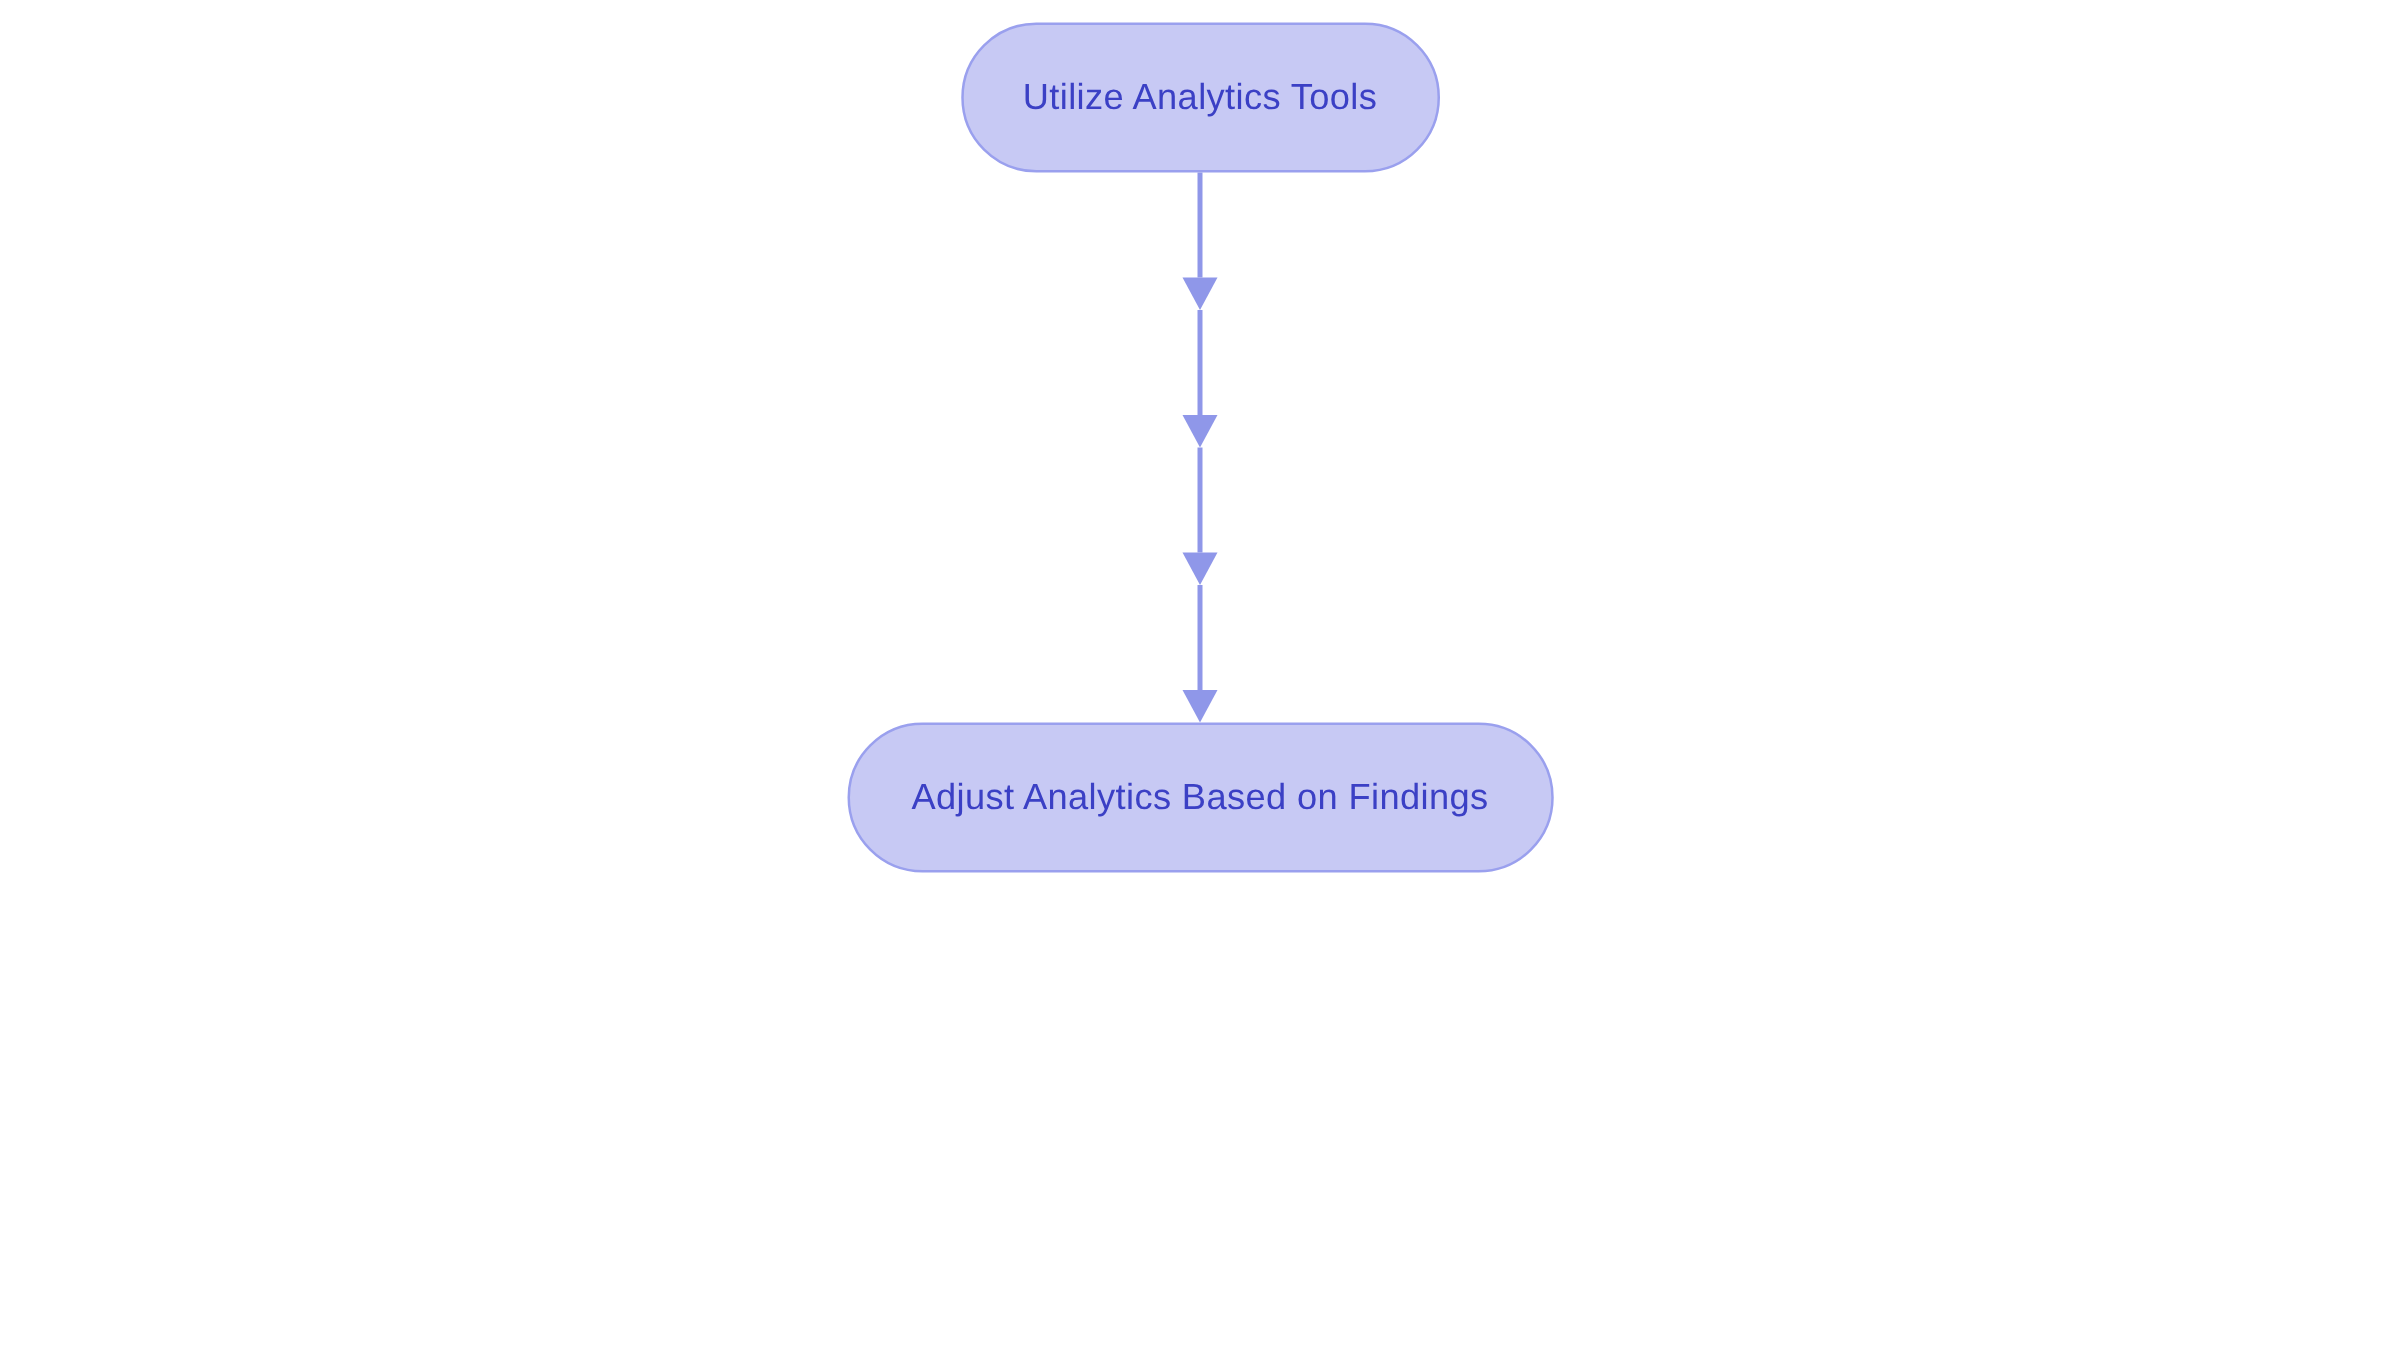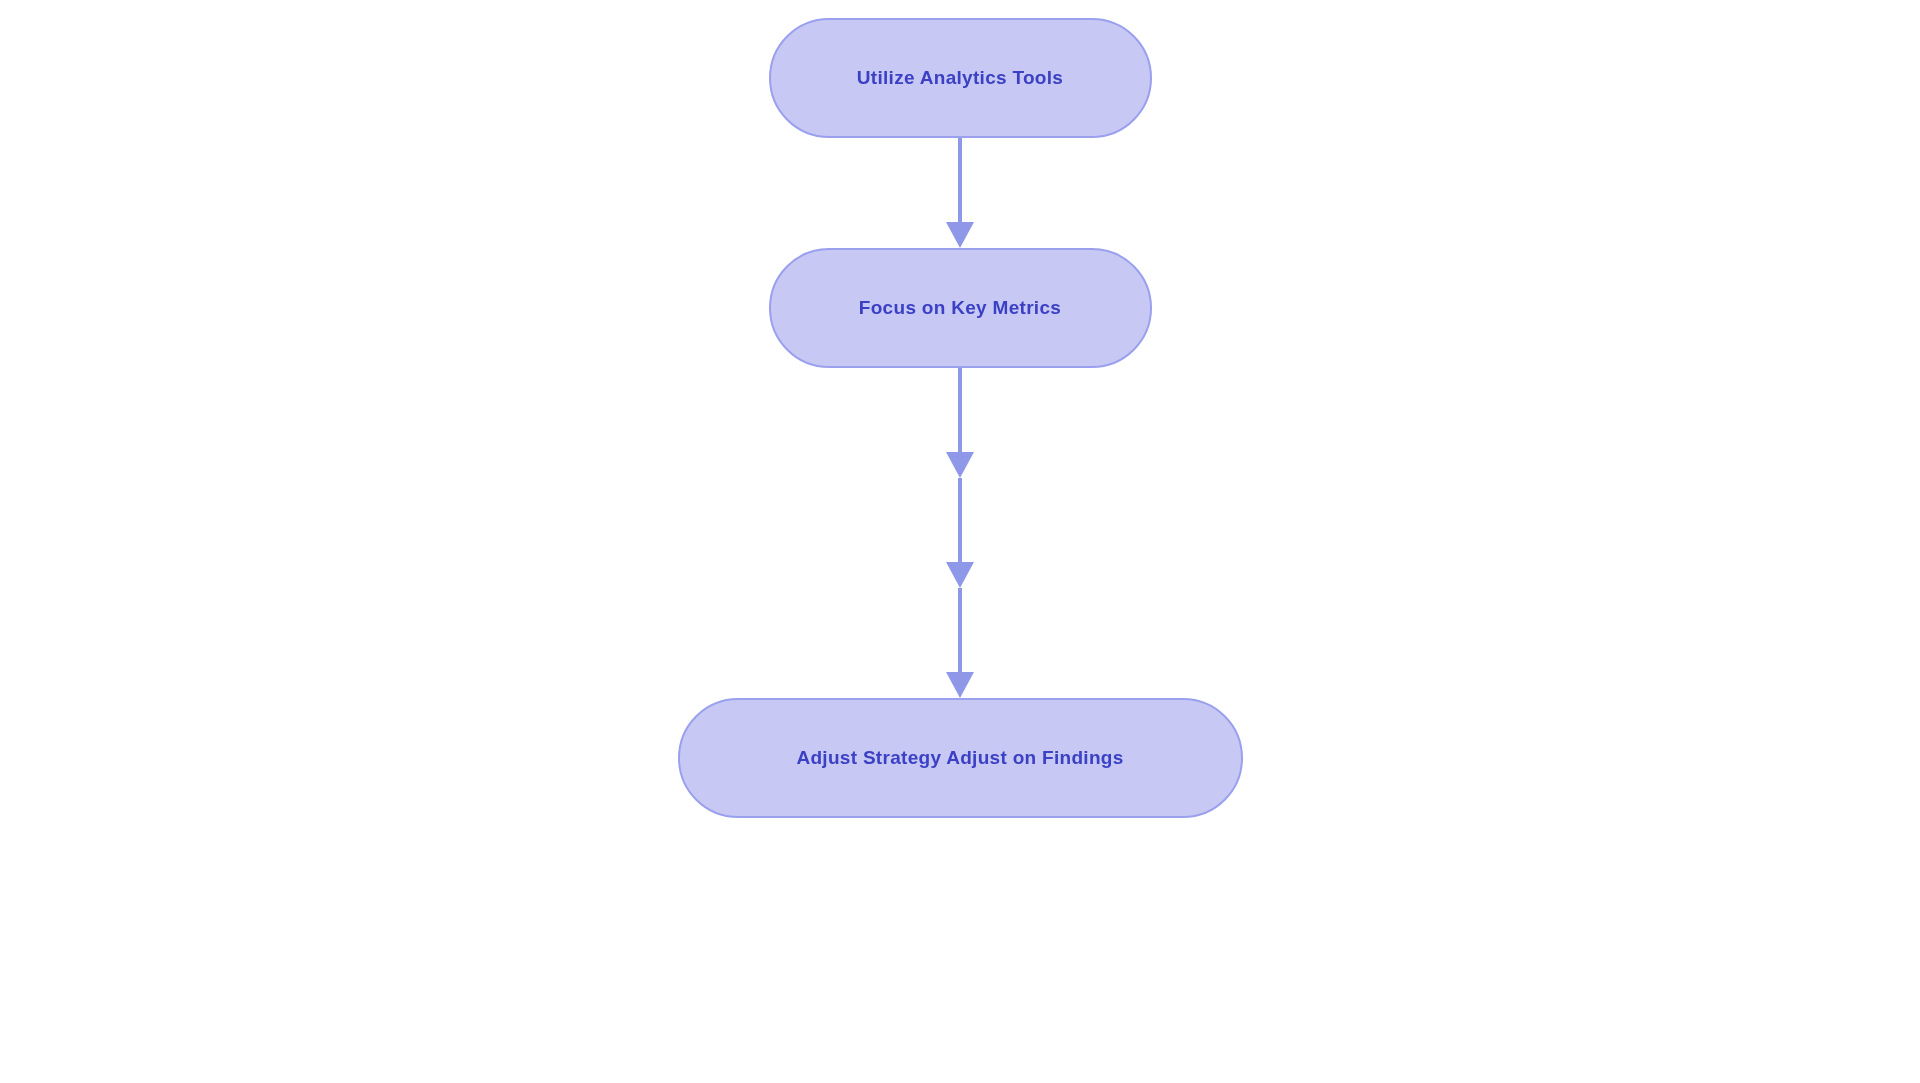--- a/index.html
+++ b/index.html
@@ -22,25 +22,24 @@
     padding-top:18px;box-sizing:border-box;
   }
   .node{
     height:120px;
     flex:0 0 auto;
     border-radius:60px;
     background:var(--node-fill);
     border:2px solid var(--node-border);
     color:var(--node-text);
     display:flex;align-items:center;justify-content:center;
-    font-size:19px;
+    font-size:29px;
     letter-spacing:0.3px;
     white-space:nowrap;
     box-sizing:border-box;
-    font-weight:bold;
   }
   .connector{
     height:110px;width:28px;
     flex:0 0 auto;
     display:flex;flex-direction:column;align-items:center;
   }
   .connector .line{
     width:4px;flex:1 1 auto;
     background:var(--arrow);
   }
@@ -56,34 +55,33 @@
 
 <div class="flowchart">
 
   <div class="node" style="width:383px">Utilize Analytics Tools</div>
 
   <div class="connector">
     <div class="line"></div>
     <div class="head"></div>
   </div>
 
-  <div class="node" style="width:383px">Focus on Key Metrics</div>
 
   <div class="connector">
     <div class="line"></div>
     <div class="head"></div>
   </div>
 
 
   <div class="connector">
     <div class="line"></div>
     <div class="head"></div>
   </div>
 
 
   <div class="connector">
     <div class="line"></div>
     <div class="head"></div>
   </div>
 
-  <div class="node" style="width:565px">Adjust Strategy Adjust on Findings</div>
+  <div class="node" style="width:565px">Adjust Analytics Based on Findings</div>
 
 </div>
 
 </body></html>

